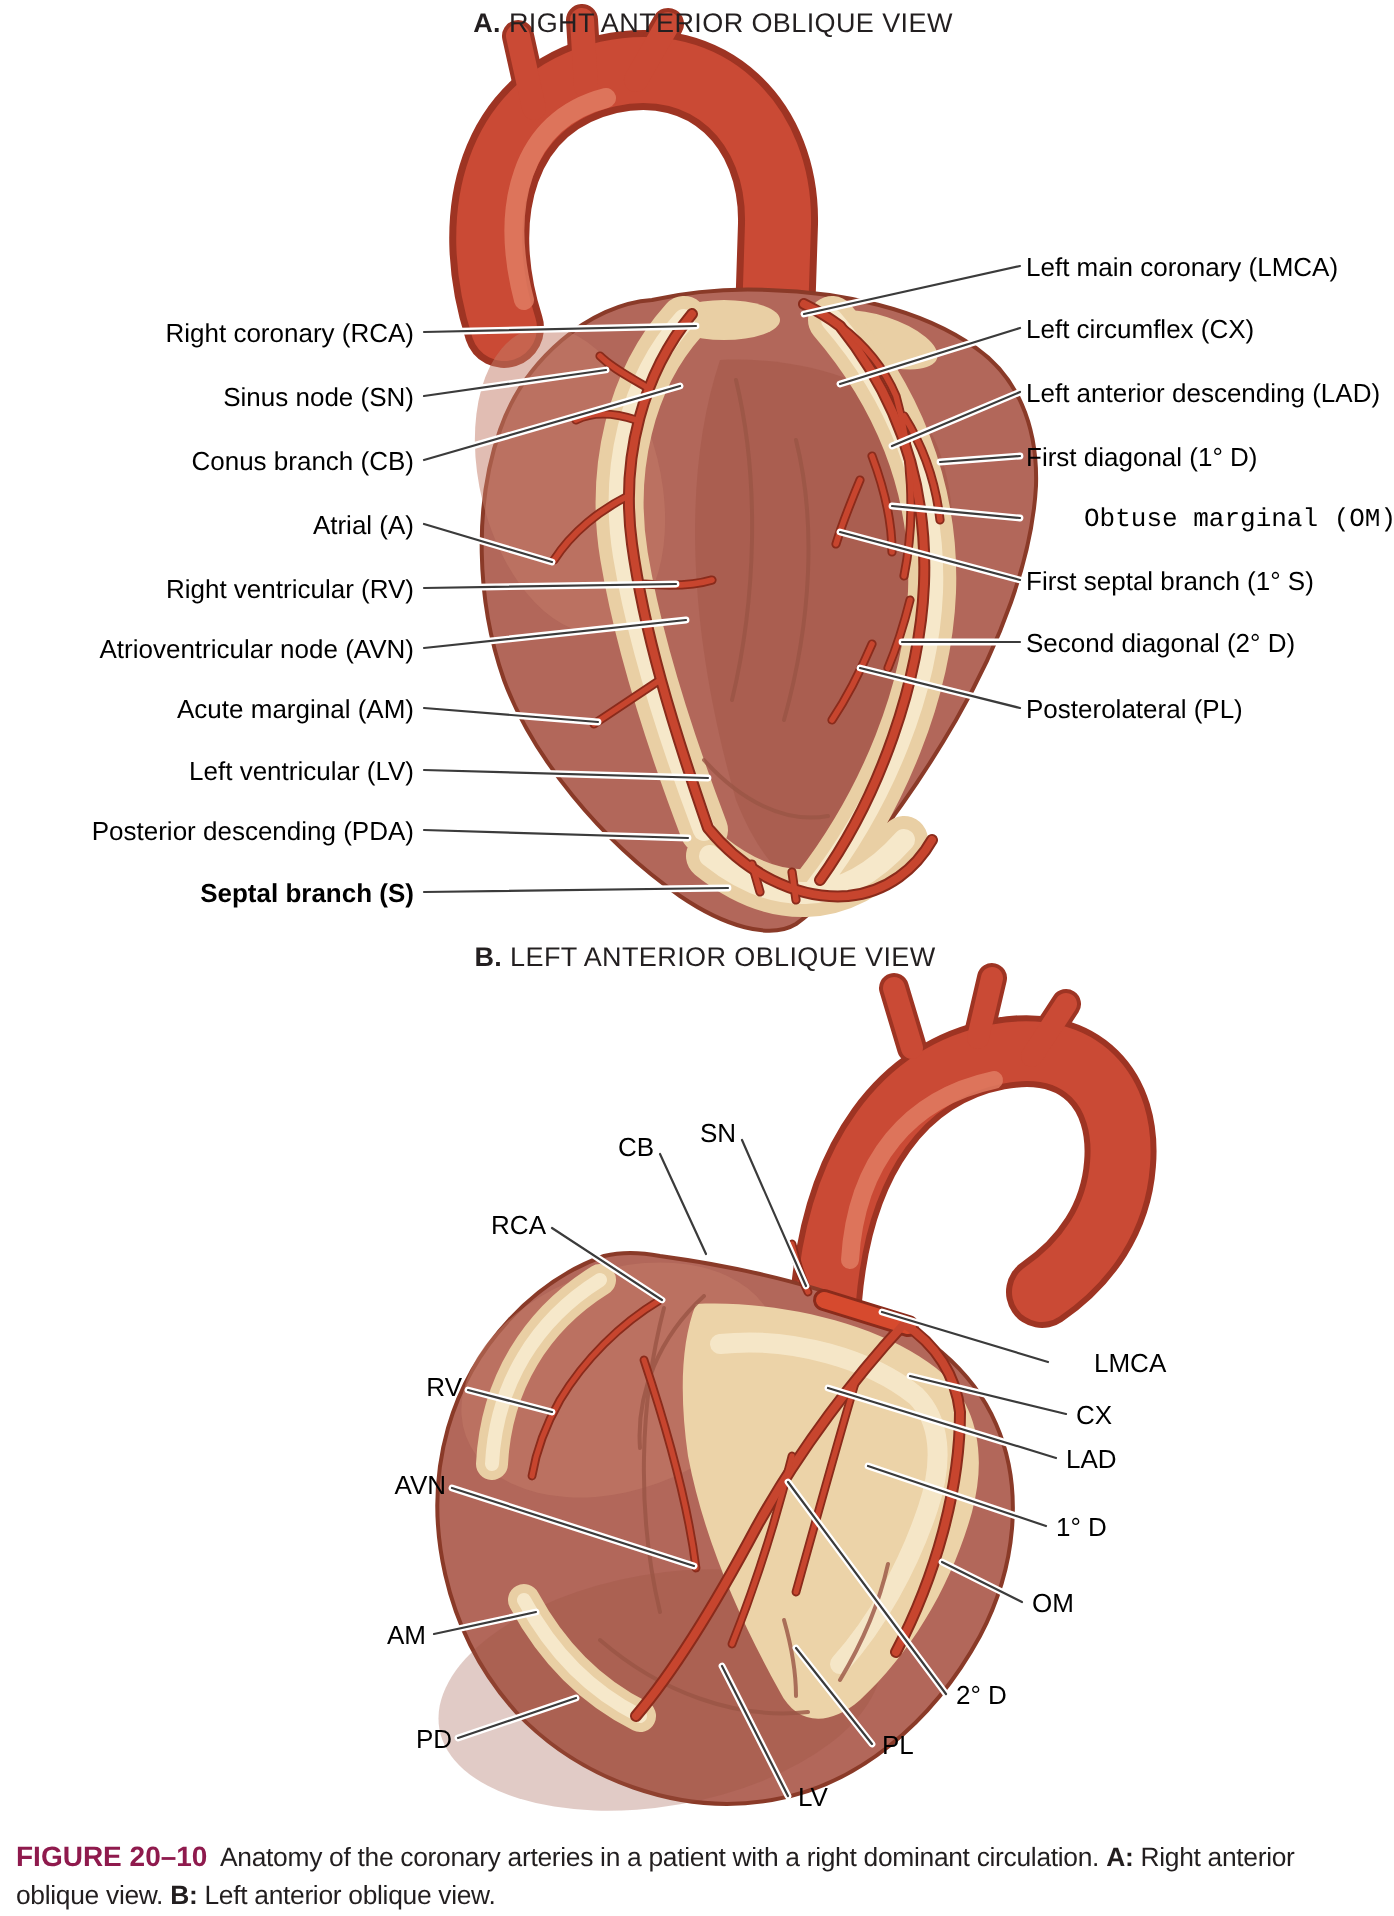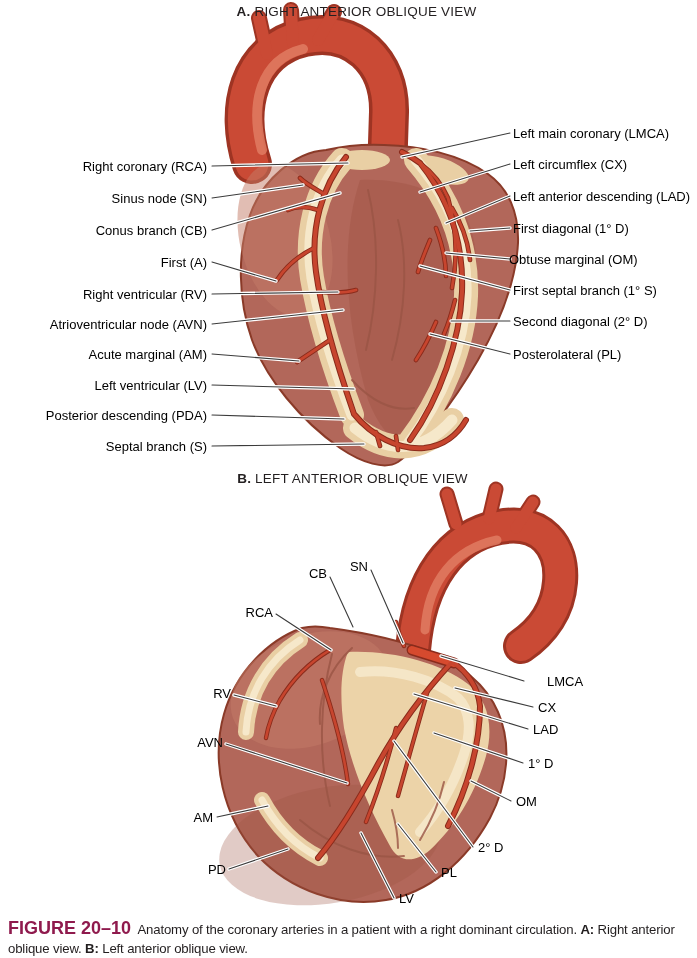--- a/index.html
+++ b/index.html
@@ -6,21 +6,21 @@
   #page{position:relative;width:697px;height:958px;background:#ffffff;overflow:hidden;
         font-family:"Liberation Sans", sans-serif;color:#1a1a1a;}
   svg{position:absolute;left:0;top:0;}
   .title{position:absolute;left:0;width:697px;text-align:center;font-size:13.5px;
          letter-spacing:.2px;color:#231f20;}
   .title .bold{font-weight:bold;}
   .lbl{position:absolute;font-size:13px;white-space:nowrap;color:#000000;line-height:15px;}
   .lbl.r{text-align:right;padding-left:28px;}
   .caption{position:absolute;left:8px;top:919px;width:684px;font-size:13.2px;
            line-height:19px;letter-spacing:-0.15px;color:#221e1f;}
-  .caption .figno{font-weight:bold;color:#8f1a4d;font-size:18px;letter-spacing:0;}
+  .caption .figno{font-weight:bold;color:#8f1a4d;font-size:14px;letter-spacing:0;}
   .caption .b{font-weight:bold;}
 </style>
 </head>
 <body>
 
 <div id="page">
 
   <svg width="697" height="958" viewBox="0 0 697 958">
     <defs>
 
@@ -165,33 +165,33 @@
     <span>RIGHT ANTERIOR OBLIQUE VIEW</span>
   </div>
   <div class="title" style="top:471px;transform:translateX(4px);">
     <span class="bold">B.</span>
     <span>LEFT ANTERIOR OBLIQUE VIEW</span>
   </div>
 
   <div class="lbl r" style="right:490px;top:159px;">Right coronary (RCA)</div>
   <div class="lbl r" style="right:490px;top:191px;">Sinus node (SN)</div>
   <div class="lbl r" style="right:490px;top:223px;">Conus branch (CB)</div>
-  <div class="lbl r" style="right:490px;top:255px;">First (A)</div>
+  <div class="lbl r" style="right:490px;top:255px;">Atrial (A)</div>
   <div class="lbl r" style="right:490px;top:287px;">Right ventricular (RV)</div>
   <div class="lbl r" style="right:490px;top:317px;">Atrioventricular node (AVN)</div>
   <div class="lbl r" style="right:490px;top:347px;">Acute marginal (AM)</div>
   <div class="lbl r" style="right:490px;top:378px;">Left ventricular (LV)</div>
   <div class="lbl r" style="right:490px;top:408px;">Posterior descending (PDA)</div>
-  <div class="lbl r" style="right:490px;top:439px;">Septal branch (S)</div>
+  <div class="lbl r" style="right:490px;top:439px;font-weight:bold;">Septal branch (S)</div>
 
   <div class="lbl" style="left:513px;top:126px;">Left main coronary (LMCA)</div>
   <div class="lbl" style="left:513px;top:157px;">Left circumflex (CX)</div>
   <div class="lbl" style="left:513px;top:189px;">Left anterior descending (LAD)</div>
   <div class="lbl" style="left:513px;top:221px;">First diagonal (1° D)</div>
-  <div class="lbl" style="left:509px;top:252px;">Obtuse marginal (OM)</div>
+  <div class="lbl" style="left:542px;top:252px;font-family:Liberation Mono, monospace;">Obtuse marginal (OM)</div>
   <div class="lbl" style="left:513px;top:283px;">First septal branch (1° S)</div>
   <div class="lbl" style="left:513px;top:314px;">Second diagonal (2° D)</div>
   <div class="lbl" style="left:513px;top:347px;">Posterolateral (PL)</div>
 
   <div class="lbl r" style="right:370px;top:566px;">CB</div>
   <div class="lbl r" style="right:329px;top:559px;">SN</div>
   <div class="lbl r" style="right:424px;top:605px;">RCA</div>
   <div class="lbl r" style="right:466px;top:686px;margin-left:12px;">RV</div>
   <div class="lbl r" style="right:474px;top:735px;">AVN</div>
   <div class="lbl r" style="right:484px;top:810px;">AM</div>

